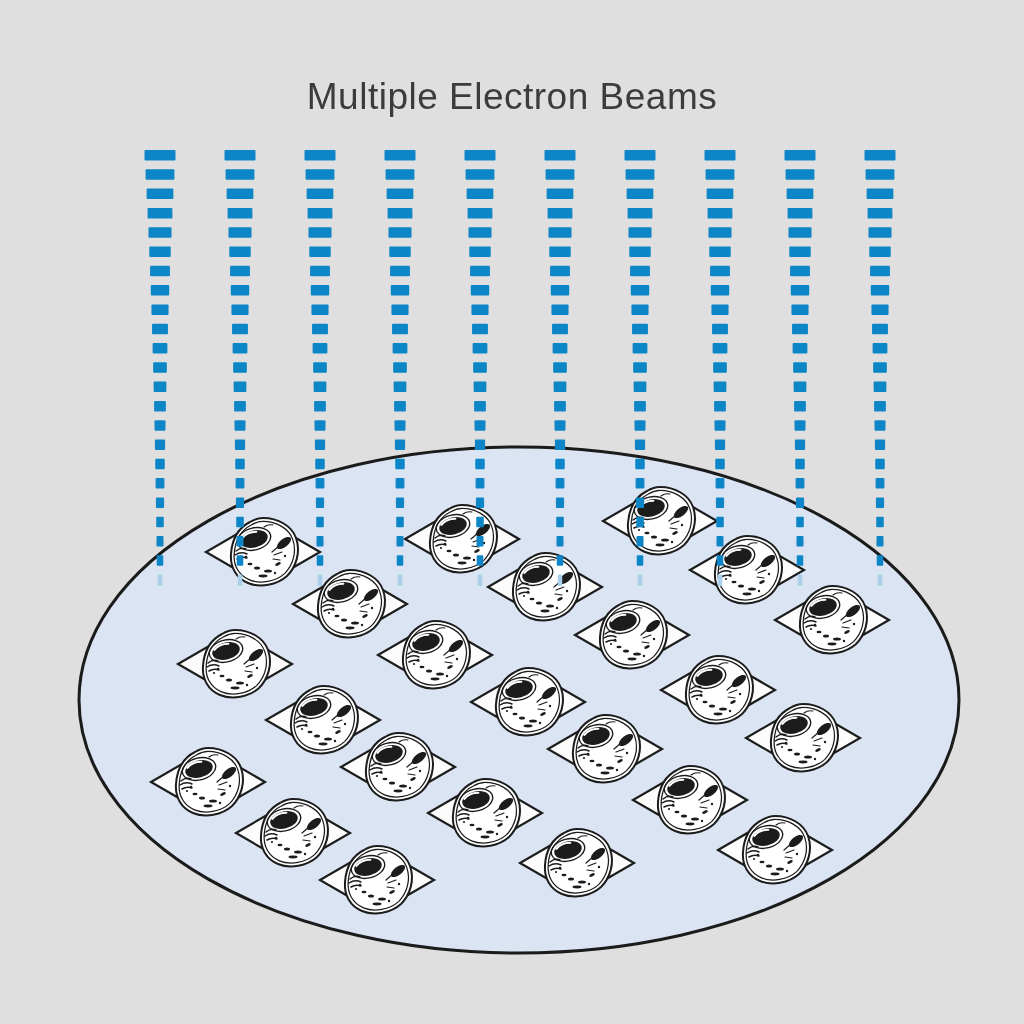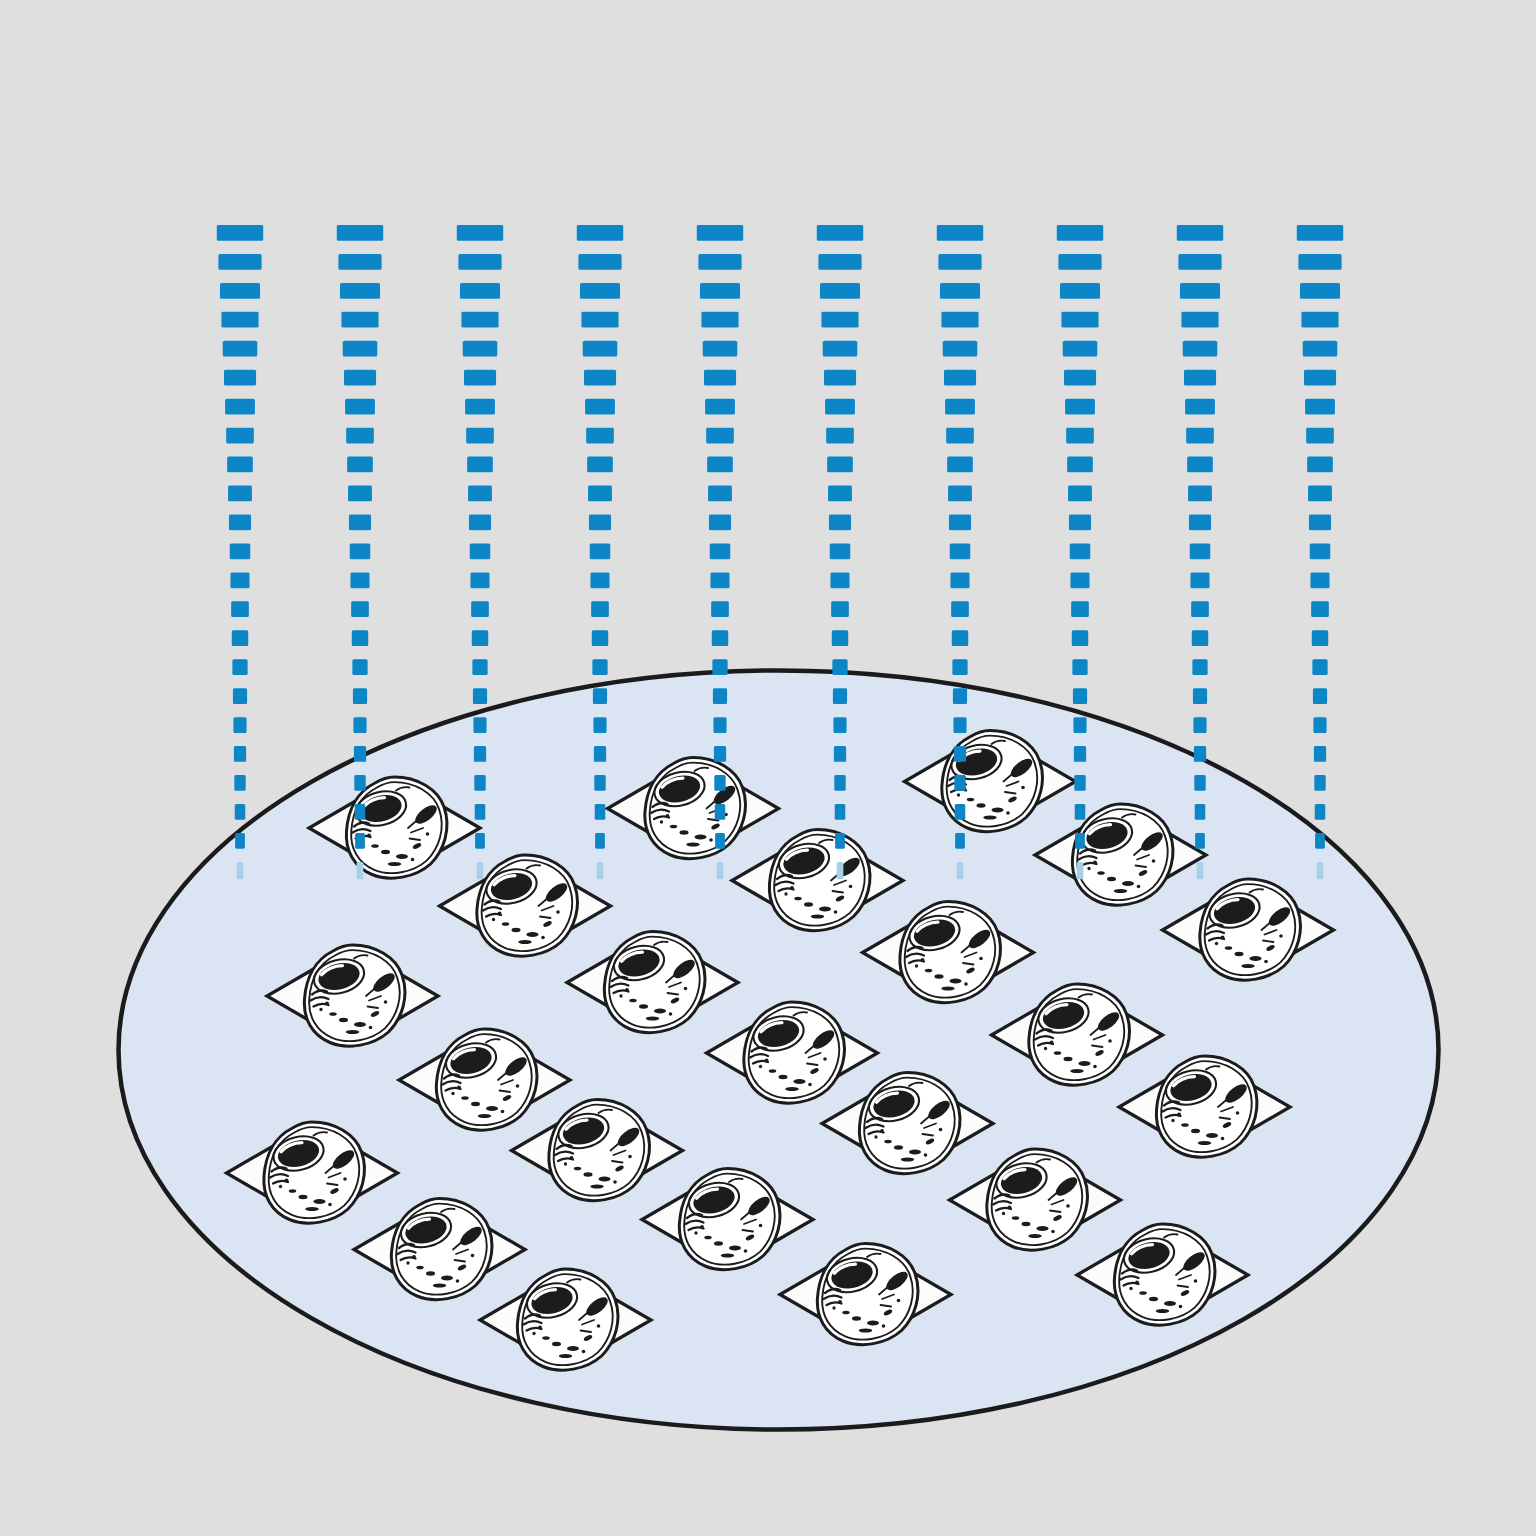--- a/index.html
+++ b/index.html
@@ -22,20 +22,21 @@
     margin:0;text-align:center;
     font-size:37px;font-weight:400;letter-spacing:.5px;
     color:var(--title-color);
   }
   svg.scene{position:absolute;left:0;top:0;display:block;}
 </style>
 </head>
 <body>
 
 <div class="stage">
+  <h1 class="diagram-title">Multiple Electron Beams</h1>
   <svg id="scene" class="scene" width="1024" height="1024" viewBox="0 0 1024 1024">
       <defs>
 <g id="tileProto">
   <polygon points="0,-33 57,0 0,33 -57,0" fill="#fcfcfc" stroke="#1c1c1c" stroke-width="2.2" stroke-linejoin="miter"></polygon>
   <g stroke-linecap="round" stroke-linejoin="round">
     <path d="M0,-34 C15,-34 29,-26 33,-14 C38,0 33,15 24,24 C14,33 -3,36 -15,31
              C-27,26 -33,15 -32,2 C-31,-12 -25,-24 -13,-30 C-8,-33 -4,-34 0,-34 Z" fill="#ffffff" stroke="#1c1c1c" stroke-width="2"></path>
     <path d="M0,-34 C15,-34 29,-26 33,-14 C38,0 33,15 24,24 C14,33 -3,36 -15,31
              C-27,26 -33,15 -32,2 C-31,-12 -25,-24 -13,-30 C-8,-33 -4,-34 0,-34 Z" transform="scale(0.9)" fill="none" stroke="#1c1c1c" stroke-width="1.4"></path>
     <g transform="translate(-9,-13) rotate(-14)">

